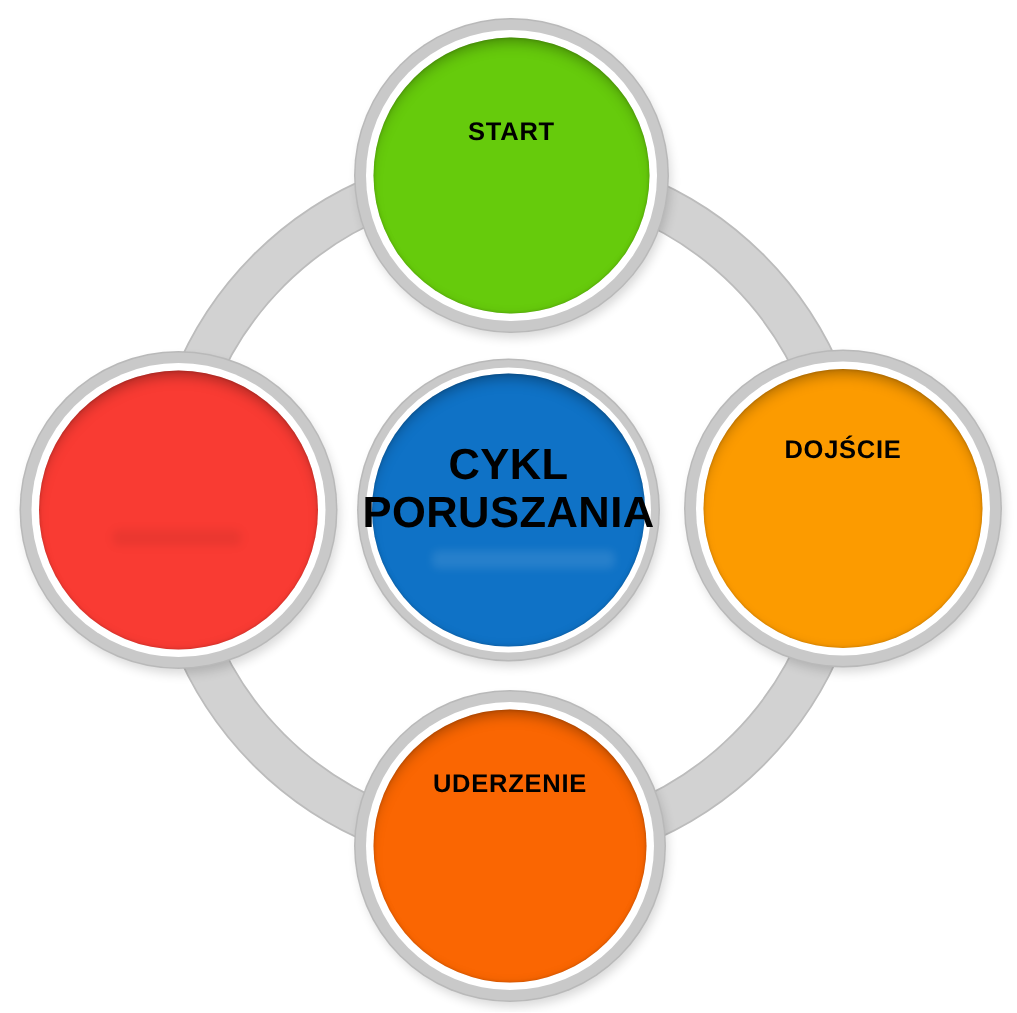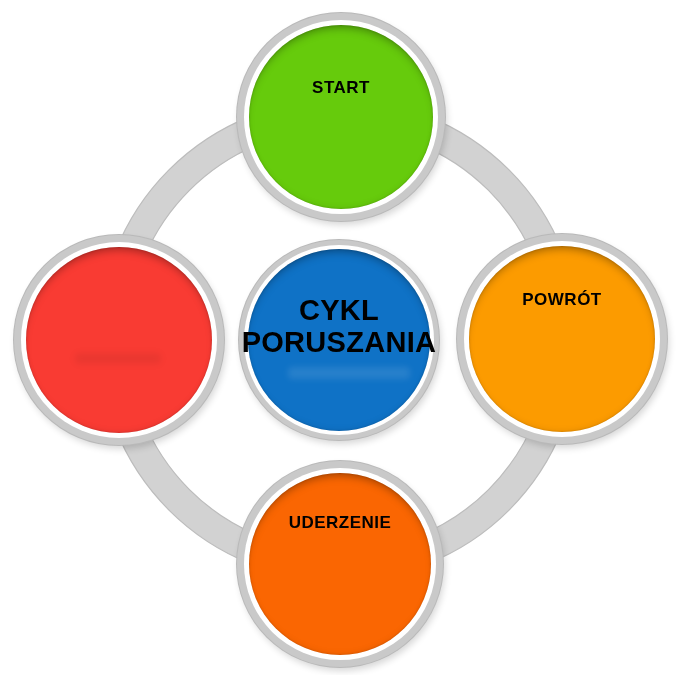--- a/index.html
+++ b/index.html
@@ -70,21 +70,21 @@
 
   <div class="node node-top">
     <div class="gap"></div>
     <div class="fill" style="background: rgb(102, 203, 12);"></div>
     <div class="label">START</div>
   </div>
 
   <div class="node node-right">
     <div class="gap"></div>
     <div class="fill" style="background: rgb(252, 155, 0);"></div>
-    <div class="label">POWRÓT</div>
+    <div class="label">DOJŚCIE</div>
   </div>
 
   <div class="node node-bottom">
     <div class="gap"></div>
     <div class="fill" style="background: rgb(250, 102, 2);"></div>
     <div class="label">UDERZENIE</div>
   </div>
 
   <div class="node node-left">
     <div class="gap"></div>

